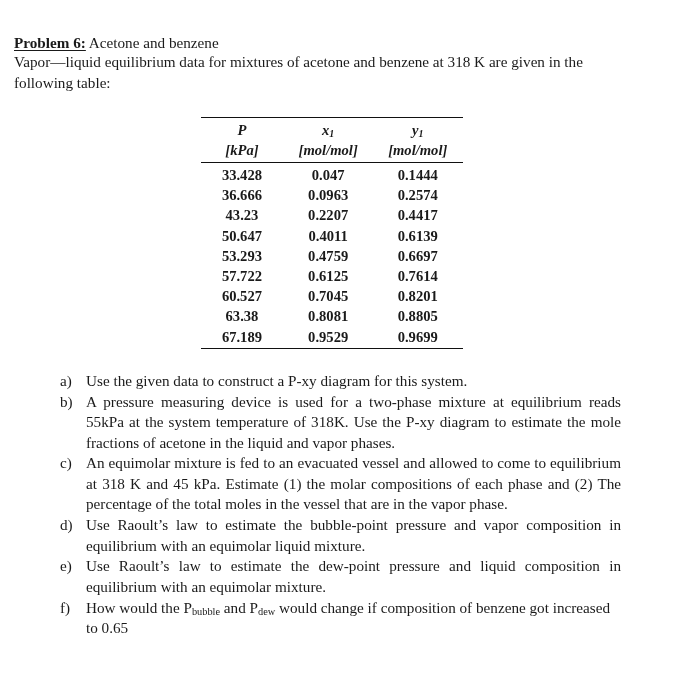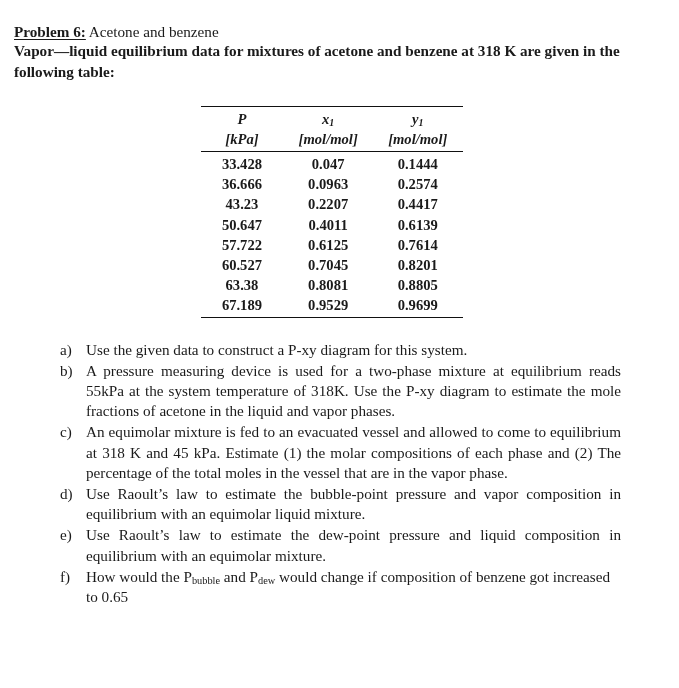--- a/index.html
+++ b/index.html
@@ -20,34 +20,33 @@
     width: 679px;
     height: 688px;
     box-sizing: border-box;
     padding: 16px 30px 0 14px;
   }
 
   
   .prob-head {
     font-size: 15.2px;
     line-height: 19px;
-    margin: 6px 0 0 0;
+    margin: 17px 0 0 0;
   }
   .prob-label {
     font-weight: bold;
     text-decoration: underline;
     text-underline-offset: 1.5px;
   }
   .intro {
     font-size: 15.2px;
     line-height: 20.5px;
     margin: 0;
     padding-right: 14px;
     text-align: left;
-    font-weight: bold;
   }
 
   
   .table-wrap {
     margin-top: 24px;
     display: flex;
     justify-content: center;
   }
   table.vle {
     border-collapse: collapse;
@@ -159,20 +158,25 @@
             <td>43.23</td>
             <td>0.2207</td>
             <td>0.4417</td>
           </tr>
           <tr>
             <td>50.647</td>
             <td>0.4011</td>
             <td>0.6139</td>
           </tr>
           <tr>
+            <td>53.293</td>
+            <td>0.4759</td>
+            <td>0.6697</td>
+          </tr>
+          <tr>
             <td>57.722</td>
             <td>0.6125</td>
             <td>0.7614</td>
           </tr>
           <tr>
             <td>60.527</td>
             <td>0.7045</td>
             <td>0.8201</td>
           </tr>
           <tr>

